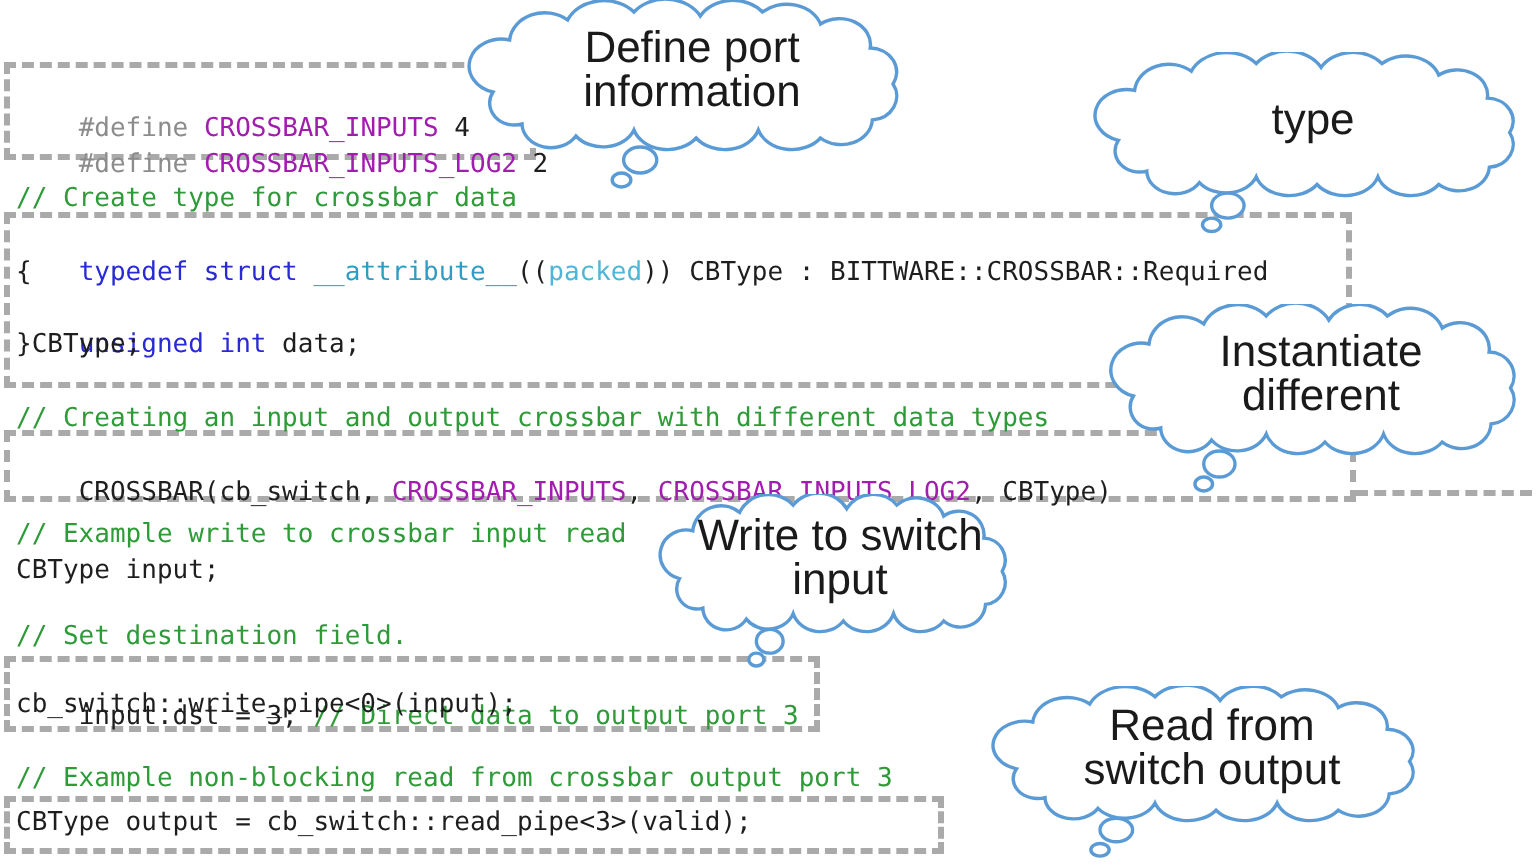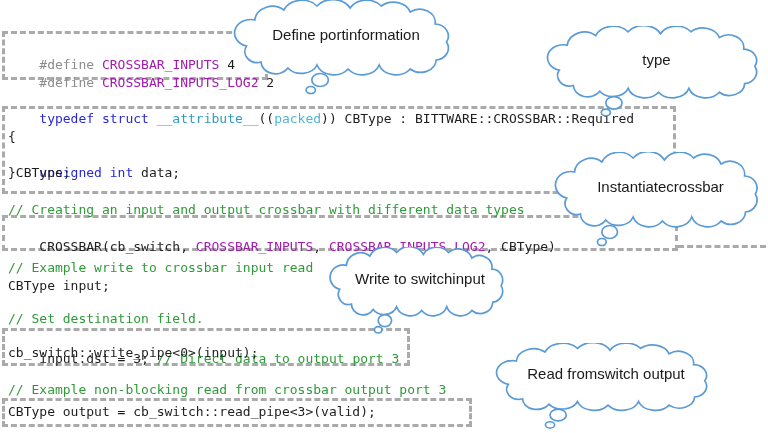--- a/index.html
+++ b/index.html
@@ -20,22 +20,22 @@
   .tk-kw{color:var(--keyword);}
   .tk-macro{color:var(--macro);}
   .tk-attr{color:var(--attr);}
   .tk-attr2{color:var(--attr2);}
   .tk-comment{color:var(--comment);}
   
   .cloud{position:absolute;z-index:3;}
   .cloud svg{display:block;width:100%;height:100%;}
   .cloud .ctext{
     position:absolute;left:6%;right:6%;top:2%;height:66%;
-    display:flex;flex-direction:row;align-items:center;justify-content:center;
-    font-family:"Liberation Sans",sans-serif;font-size:15px;line-height:22px;
+    display:flex;flex-direction:column;align-items:center;justify-content:center;
+    font-family:"Liberation Sans",sans-serif;font-size:22px;line-height:22px;
     color:var(--cloudtext);text-align:center;
   }
 </style>
 </head>
 <body>
 
 <div class="stage">
 
   <div class="dbox" style="left:2px;top:31px;width:260px;height:43px;"></div>
   <div class="dbox" style="left:2px;top:106px;width:668px;height:82px;"></div>
@@ -44,21 +44,22 @@
   <div class="dbox" style="left:2px;top:328px;width:402px;height:32px;"></div>
   <div class="dbox" style="left:2px;top:398px;width:464px;height:23px;"></div>
 
   <div class="cl" style="top:38px;">
     <span class="tk-pp">#define </span><span class="tk-macro">CROSSBAR_INPUTS</span><span> 4</span>
   </div>
   <div class="cl" style="top:56px;">
     <span class="tk-pp">#define </span><span class="tk-macro">CROSSBAR_INPUTS_LOG2</span><span> 2</span>
   </div>
 
-  <div class="cl" style="top:92px;">
+  <div class="cl tk-comment" style="top:91px;">// Create type for crossbar data</div>
+  <div class="cl" style="top:110px;">
     <span class="tk-kw">typedef struct </span><span class="tk-attr">__attribute__</span><span>((</span><span class="tk-attr2">packed</span><span>)) CBType : BITTWARE::CROSSBAR::Required</span>
   </div>
   <div class="cl" style="top:128px;">{</div>
   <div class="cl" style="top:146px;">
     <span class="tk-kw">unsigned int</span><span> data;</span>
   </div>
   <div class="cl" style="top:164px;">}CBType;</div>
 
   <div class="cl tk-comment" style="top:201px;">// Creating an input and output crossbar with different data types</div>
   <div class="cl" style="top:220px;">
@@ -101,21 +102,21 @@
   </div>
 
   <div class="cloud" style="left:553px;top:152px;width:215px;height:100px;">
     <svg viewBox="0 0 220 100" preserveAspectRatio="none">
       <path vector-effect="non-scaling-stroke" d="M 14 46 A 15 13 0 0 1 22 20 A 17 15 0 0 1 50 10 A 19 16 0 0 1 82 6 A 19 16 0 0 1 114 8 A 18 15 0 0 1 144 6 A 17 14 0 0 1 172 12 A 15 13 0 0 1 196 24 A 13 12 0 0 1 207 42 A 13 12 0 0 1 197 60 A 15 13 0 0 1 172 69 A 17 14 0 0 1 142 65 A 17 14 0 0 1 112 69 A 17 14 0 0 1 82 65 A 16 13 0 0 1 54 68 A 14 12 0 0 1 28 62 A 12 11 0 0 1 14 46 Z" fill="#ffffff" stroke="#5b9bd5" stroke-width="1.7"></path>
       <ellipse vector-effect="non-scaling-stroke" cx="58" cy="80" rx="8" ry="6.5" fill="#ffffff" stroke="#5b9bd5" stroke-width="1.7"></ellipse>
       <ellipse vector-effect="non-scaling-stroke" cx="50" cy="90" rx="4.5" ry="3.5" fill="#ffffff" stroke="#5b9bd5" stroke-width="1.7"></ellipse>
     </svg>
     <div class="ctext">
         <span>Instantiate</span>
-        <span>crossbar</span>
+        <span>different</span>
       </div>
   </div>
 
   <div class="cloud" style="left:328px;top:247px;width:184px;height:92px;">
     <svg viewBox="0 0 220 100" preserveAspectRatio="none">
       <path vector-effect="non-scaling-stroke" d="M 14 46 A 15 13 0 0 1 22 20 A 17 15 0 0 1 50 10 A 19 16 0 0 1 82 6 A 19 16 0 0 1 114 8 A 18 15 0 0 1 144 6 A 17 14 0 0 1 172 12 A 15 13 0 0 1 196 24 A 13 12 0 0 1 207 42 A 13 12 0 0 1 197 60 A 15 13 0 0 1 172 69 A 17 14 0 0 1 142 65 A 17 14 0 0 1 112 69 A 17 14 0 0 1 82 65 A 16 13 0 0 1 54 68 A 14 12 0 0 1 28 62 A 12 11 0 0 1 14 46 Z" fill="#ffffff" stroke="#5b9bd5" stroke-width="1.7"></path>
       <ellipse vector-effect="non-scaling-stroke" cx="68" cy="80" rx="8" ry="6.5" fill="#ffffff" stroke="#5b9bd5" stroke-width="1.7"></ellipse>
       <ellipse vector-effect="non-scaling-stroke" cx="60" cy="90" rx="4.5" ry="3.5" fill="#ffffff" stroke="#5b9bd5" stroke-width="1.7"></ellipse>
     </svg>
     <div class="ctext">

